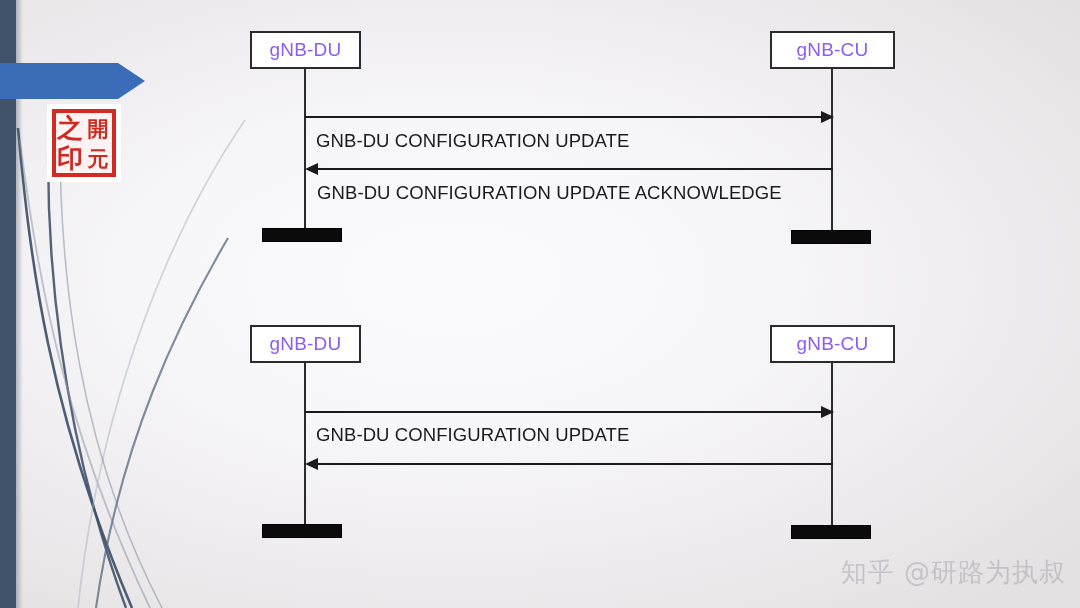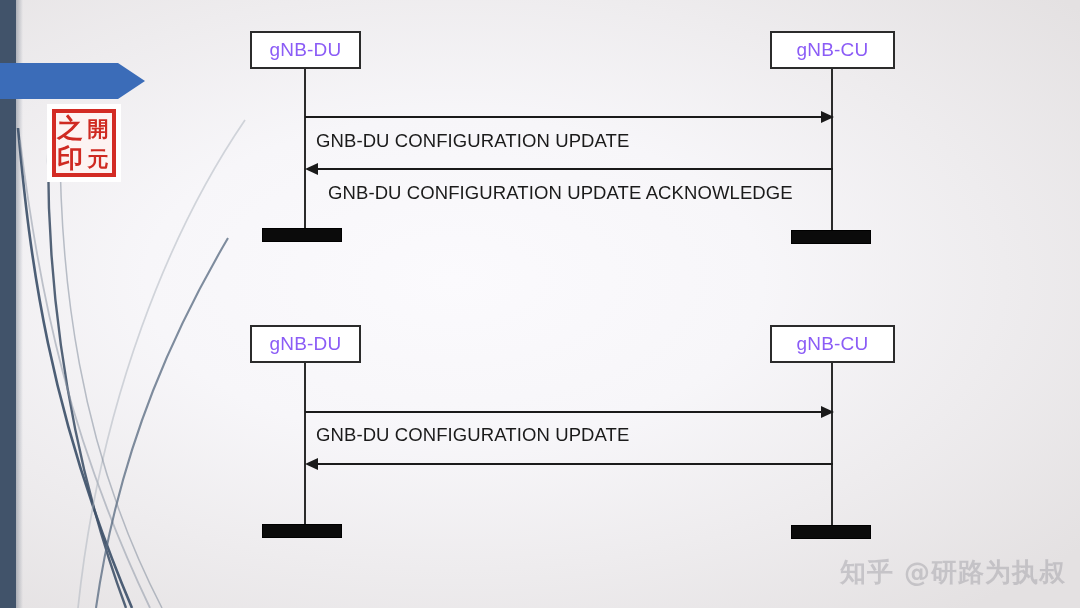--- a/index.html
+++ b/index.html
@@ -157,21 +157,21 @@
     letter-spacing: 0.1px;
   }
 
   
   .watermark {
     position: absolute;
     right: 14px;
     bottom: 18px;
     font-family: "DejaVu Sans", sans-serif;
     font-size: 26px;
-    font-weight: bold;
+    font-weight: normal;
     color: rgba(120,120,128,0.30);
     white-space: nowrap;
     letter-spacing: 1px;
   }
 </style>
 </head>
 <body>
 
 <div id="slide">
 
@@ -205,21 +205,21 @@
     <div class="actor-box" style="left:250px;top:31px;width:111px;height:38px;">gNB-DU</div>
     <div class="actor-box" style="left:770px;top:31px;width:125px;height:38px;">gNB-CU</div>
 
     <div class="lifeline" style="left:304px;top:69px;height:162px;"></div>
     <div class="lifeline" style="left:831px;top:69px;height:162px;"></div>
 
     <div class="msg-label" style="left:316px;top:86px;">GNB-DU CONFIGURATION UPDATE</div>
     <div class="msg-line" style="left:305px;top:116px;width:522px;"></div>
     <div class="arrow-head right" style="left:821px;top:111px;"></div>
 
-    <div class="msg-label" style="left:328px;top:138px;">GNB-DU CONFIGURATION UPDATE ACKNOWLEDGE</div>
+    <div class="msg-label" style="left:317px;top:138px;">GNB-DU CONFIGURATION UPDATE ACKNOWLEDGE</div>
     <div class="msg-line" style="left:317px;top:168px;width:516px;"></div>
     <div class="arrow-head left" style="left:305px;top:163px;"></div>
 
     <div class="terminator" style="left:262px;top:228px;width:80px;"></div>
     <div class="terminator" style="left:791px;top:230px;width:80px;"></div>
 
   </div>
 
   <div class="seq" style="left:0;top:294px;width:1080px;height:314px;">
 

